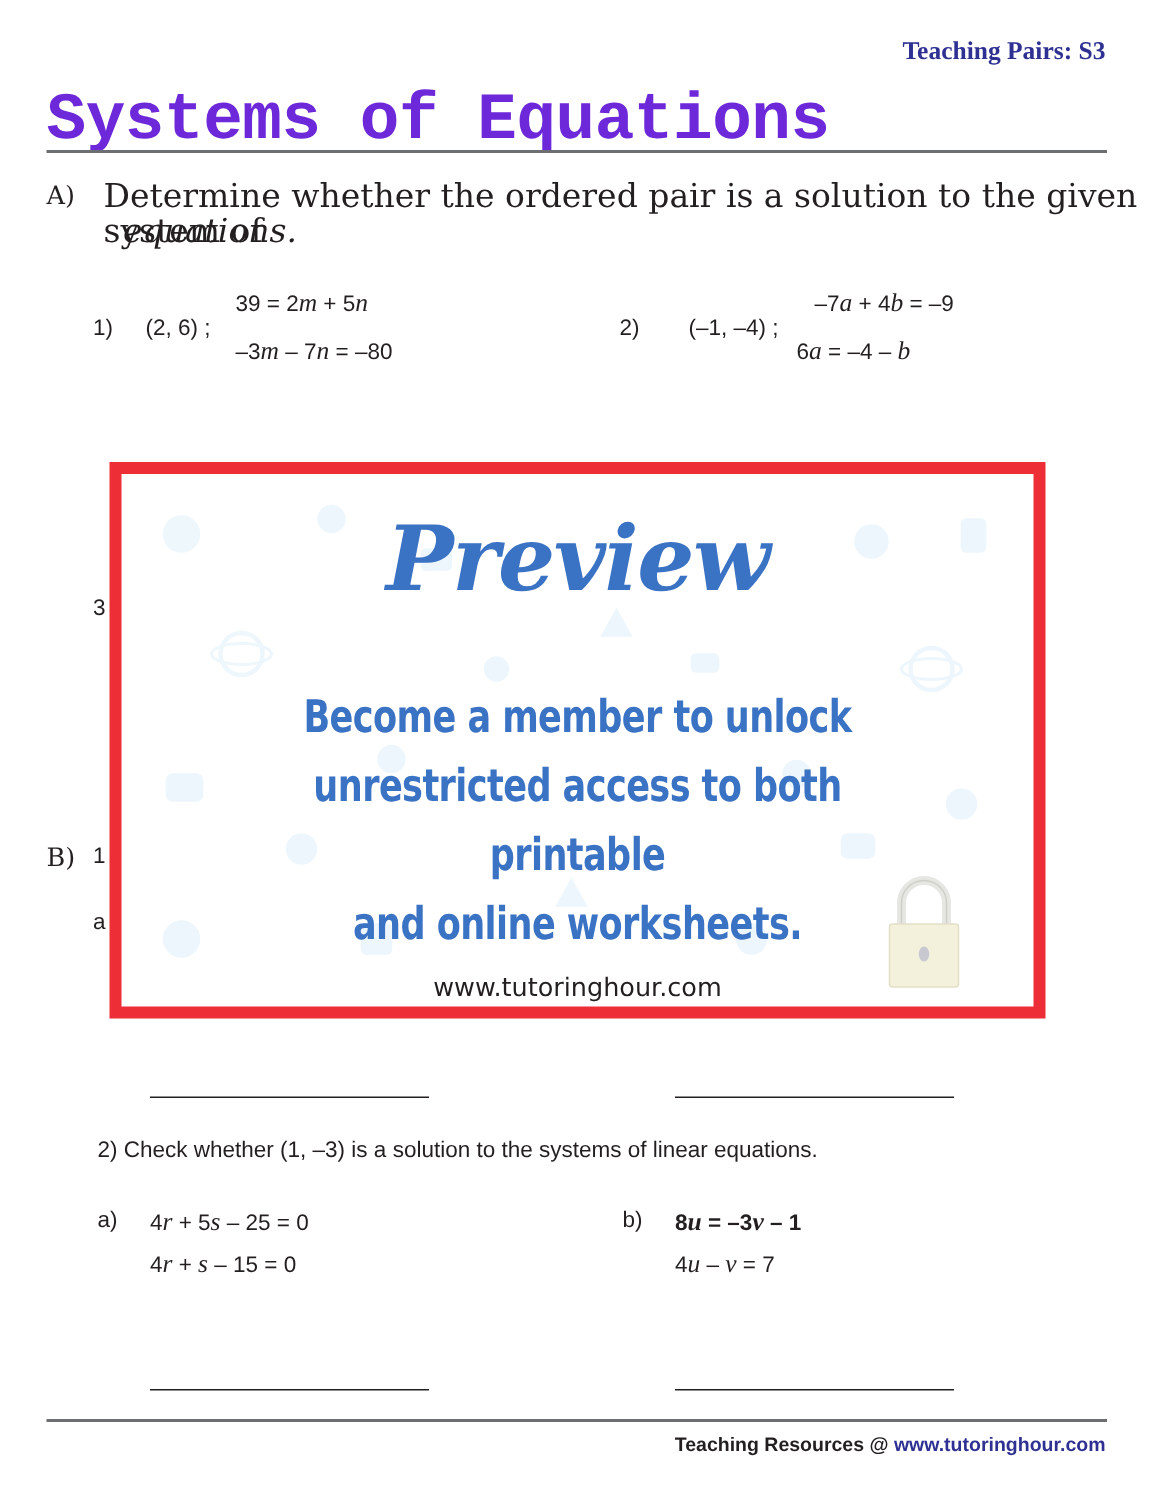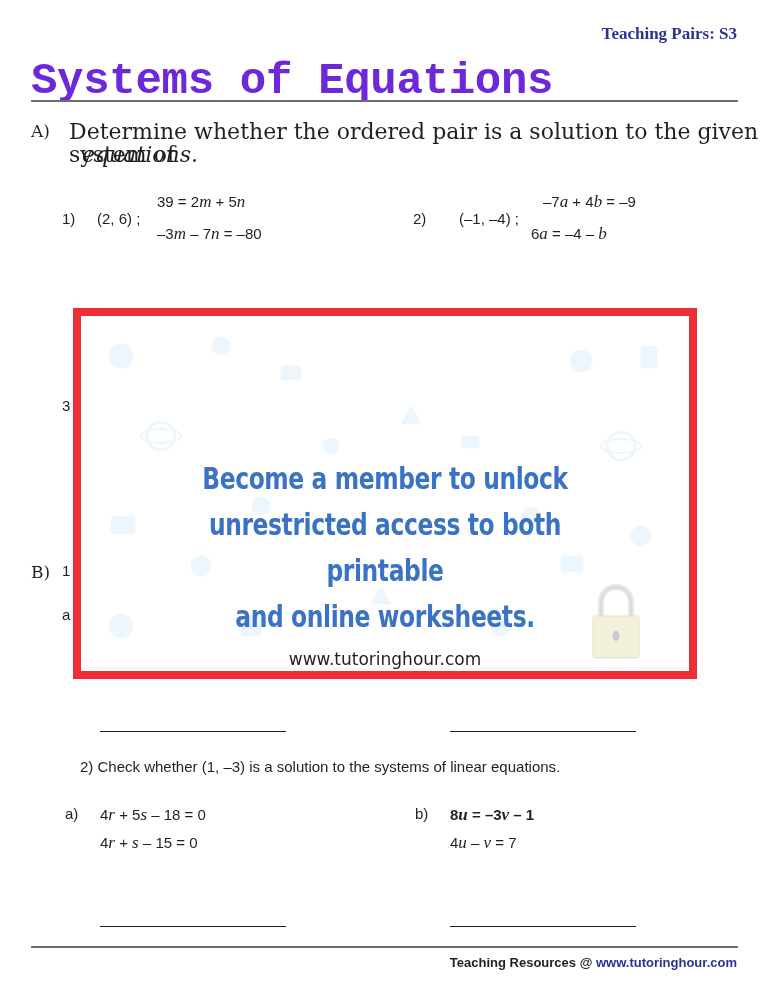--- a/index.html
+++ b/index.html
@@ -79,42 +79,43 @@
         <rect x="160" y="300" width="20" height="20" rx="3"></rect>
         <circle cx="420" cy="310" r="10"></circle>
       <path d="M300 270 l10 18 l-20 0 z"></path>
         <path d="M330 90 l10 18 l-20 0 z"></path>
         <circle cx="250" cy="130" r="8"></circle>
       <rect x="380" y="120" width="18" height="12" rx="3"></rect>
         <circle cx="450" cy="200" r="9"></circle>
         <circle cx="180" cy="190" r="9"></circle>
     </g>
   </svg>
+  <div class="preview-title">Preview</div>
   <div class="preview-msg">
     <div>Become a member to unlock</div>
     <div>unrestricted access to both printable</div>
     <div>and online worksheets.</div>
   </div>
   <svg class="lock" viewBox="0 0 50 76">
     <path d="M10 34 V18 a15 15 0 0 1 30 0 V34" fill="none" stroke="#e6e6e2" stroke-width="6"></path>
     <path d="M10 34 V18 a15 15 0 0 1 30 0 V34" fill="none" stroke="#cfcfca" stroke-width="1"></path>
     <rect x="2" y="32" width="46" height="42" rx="2" fill="#f3f0dc" stroke="#e4e0c8"></rect>
     <ellipse cx="25" cy="52" rx="3.5" ry="5" fill="#c8c8d0"></ellipse>
   </svg>
   <div class="preview-url">www.tutoringhour.com</div>
 </div>
 
 <div class="abs ansline" style="left:100px; top:731px;"></div>
 <div class="abs ansline" style="left:450px; top:731px;"></div>
 
-<div class="abs eq" style="left:65px; top:758px;margin-left:15px;">2)  Check whether (1, –3) is a solution to the systems of linear equations.</div>
+<div class="abs eq" style="left:65px; top:758px;">2)  Check whether (1, –3) is a solution to the systems of linear equations.</div>
 
 <div class="abs eq" style="left:65px; top:805px;">a)</div>
 <div class="abs eq" style="left:100px; top:805px;">
-  <span>4</span><i>r</i><span> + 5</span><i>s</i><span> – 18 = 0</span>
+  <span>4</span><i>r</i><span> + 5</span><i>s</i><span> – 25 = 0</span>
 </div>
 <div class="abs eq" style="left:100px; top:833px;">
   <span>4</span><i>r</i><span> + </span><i>s</i><span> – 15 = 0</span>
 </div>
 
 <div class="abs eq" style="left:415px; top:805px;">b)</div>
 <div class="abs eq" style="left:450px; top:805px;font-weight:bold;">
   <span>8</span><i>u</i><span> = –3</span><i>v</i><span> – 1</span>
 </div>
 <div class="abs eq" style="left:450px; top:833px;">

